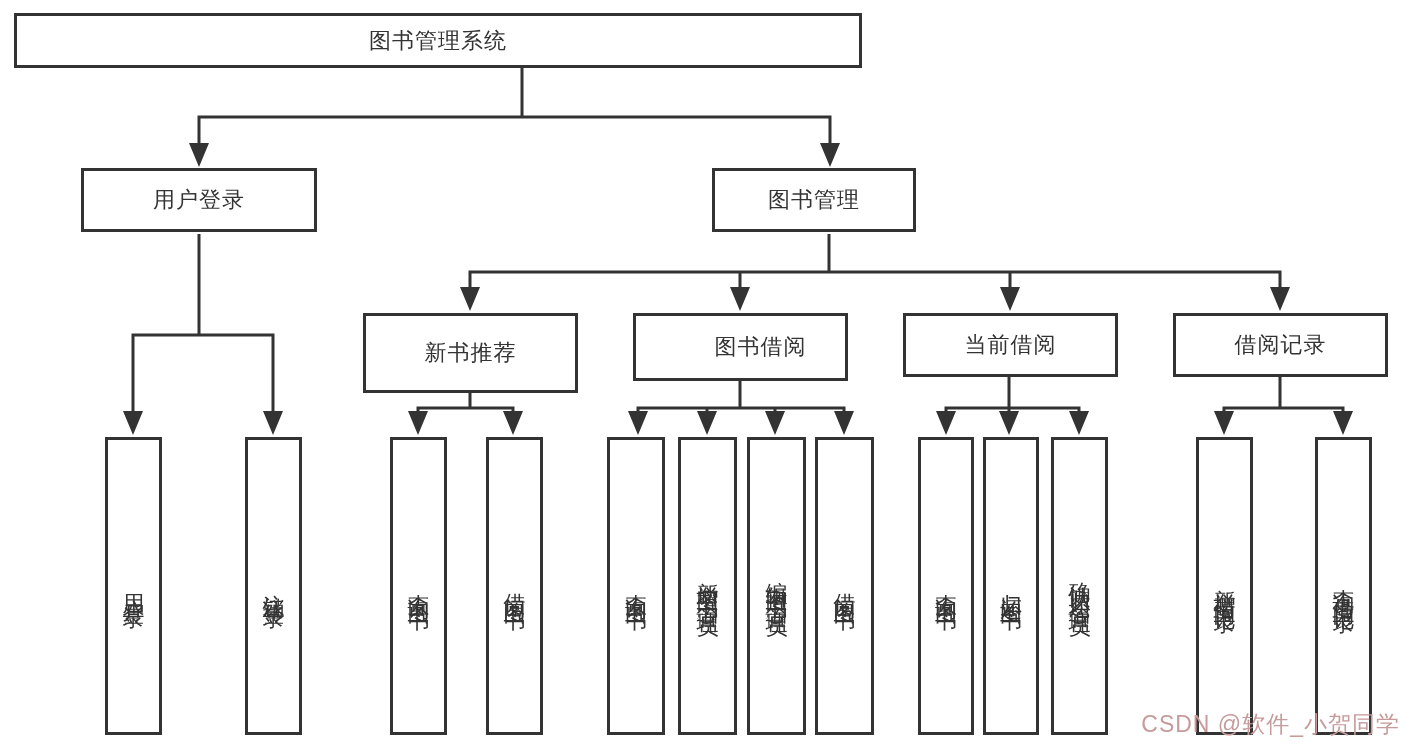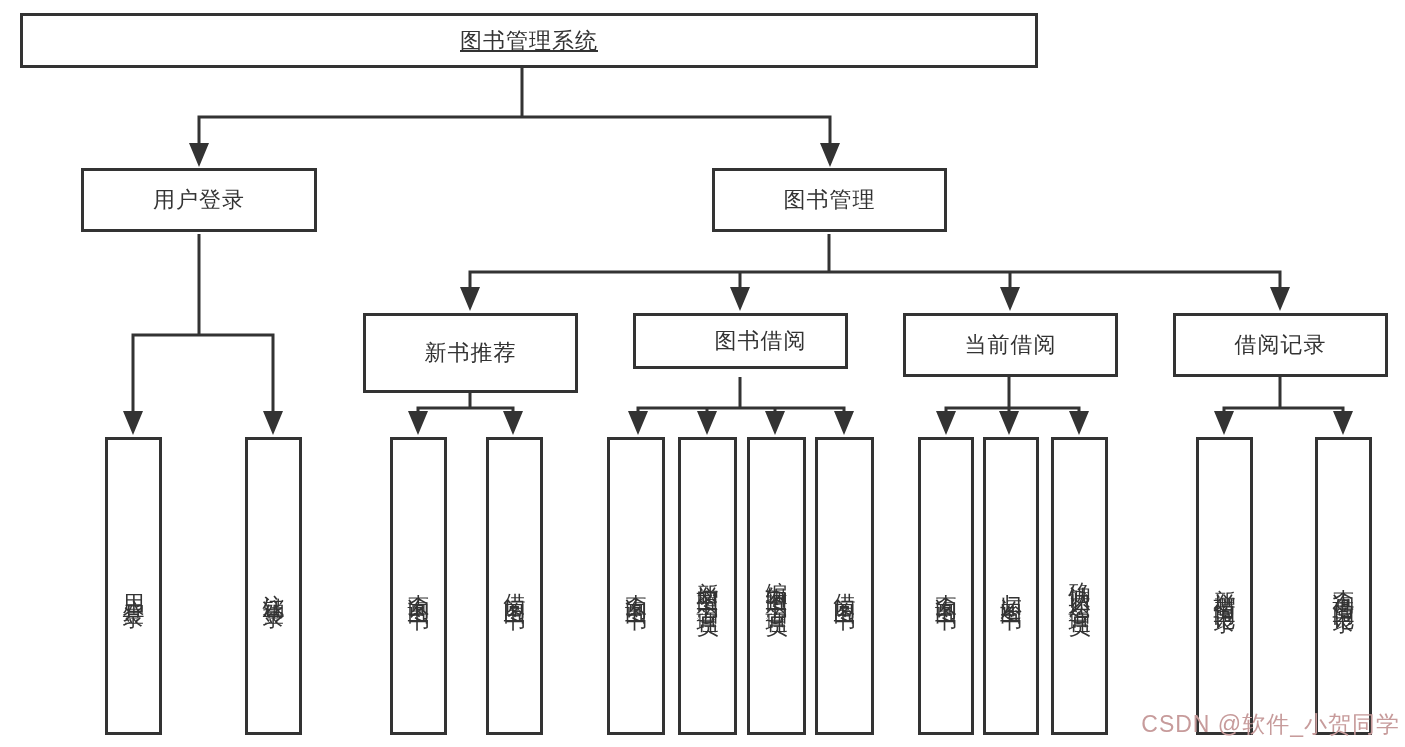--- a/index.html
+++ b/index.html
@@ -119,35 +119,35 @@
       M697 411 H717 L707 435 Z
       M765 411 H785 L775 435 Z
       M834 411 H854 L844 435 Z
       M936 411 H956 L946 435 Z
       M999 411 H1019 L1009 435 Z
       M1069 411 H1089 L1079 435 Z
       M1214 411 H1234 L1224 435 Z
       M1333 411 H1353 L1343 435 Z"></path>
   </svg>
 
-  <div class="node h-node" style="left:20px; top:13px; width:1018px; height:55px;text-decoration:underline;">
+  <div class="node h-node" style="left:14px; top:13px; width:848px; height:55px;">
     <span>图书管理系统</span>
   </div>
 
   <div class="node h-node" style="left:81px; top:168px; width:236px; height:64px;">
     <span>用户登录</span>
   </div>
-  <div class="node h-node" style="left:712px; top:168px; width:235px; height:64px;">
+  <div class="node h-node" style="left:712px; top:168px; width:204px; height:64px;">
     <span>图书管理</span>
   </div>
 
   <div class="node h-node" style="left:363px; top:313px; width:215px; height:80px;">
     <span>新书推荐</span>
   </div>
-  <div class="node h-node" style="left:633px; top:313px; width:215px; height:56px;padding-left:40px;">
+  <div class="node h-node" style="left:633px; top:313px; width:215px; height:68px;padding-left:40px;">
     <span>图书借阅</span>
   </div>
   <div class="node h-node" style="left:903px; top:313px; width:215px; height:64px;">
     <span>当前借阅</span>
   </div>
   <div class="node h-node" style="left:1173px; top:313px; width:215px; height:64px;">
     <span>借阅记录</span>
   </div>
 
   <div class="node v-node" style="left:105px; top:437px; width:57px; height:298px;">

